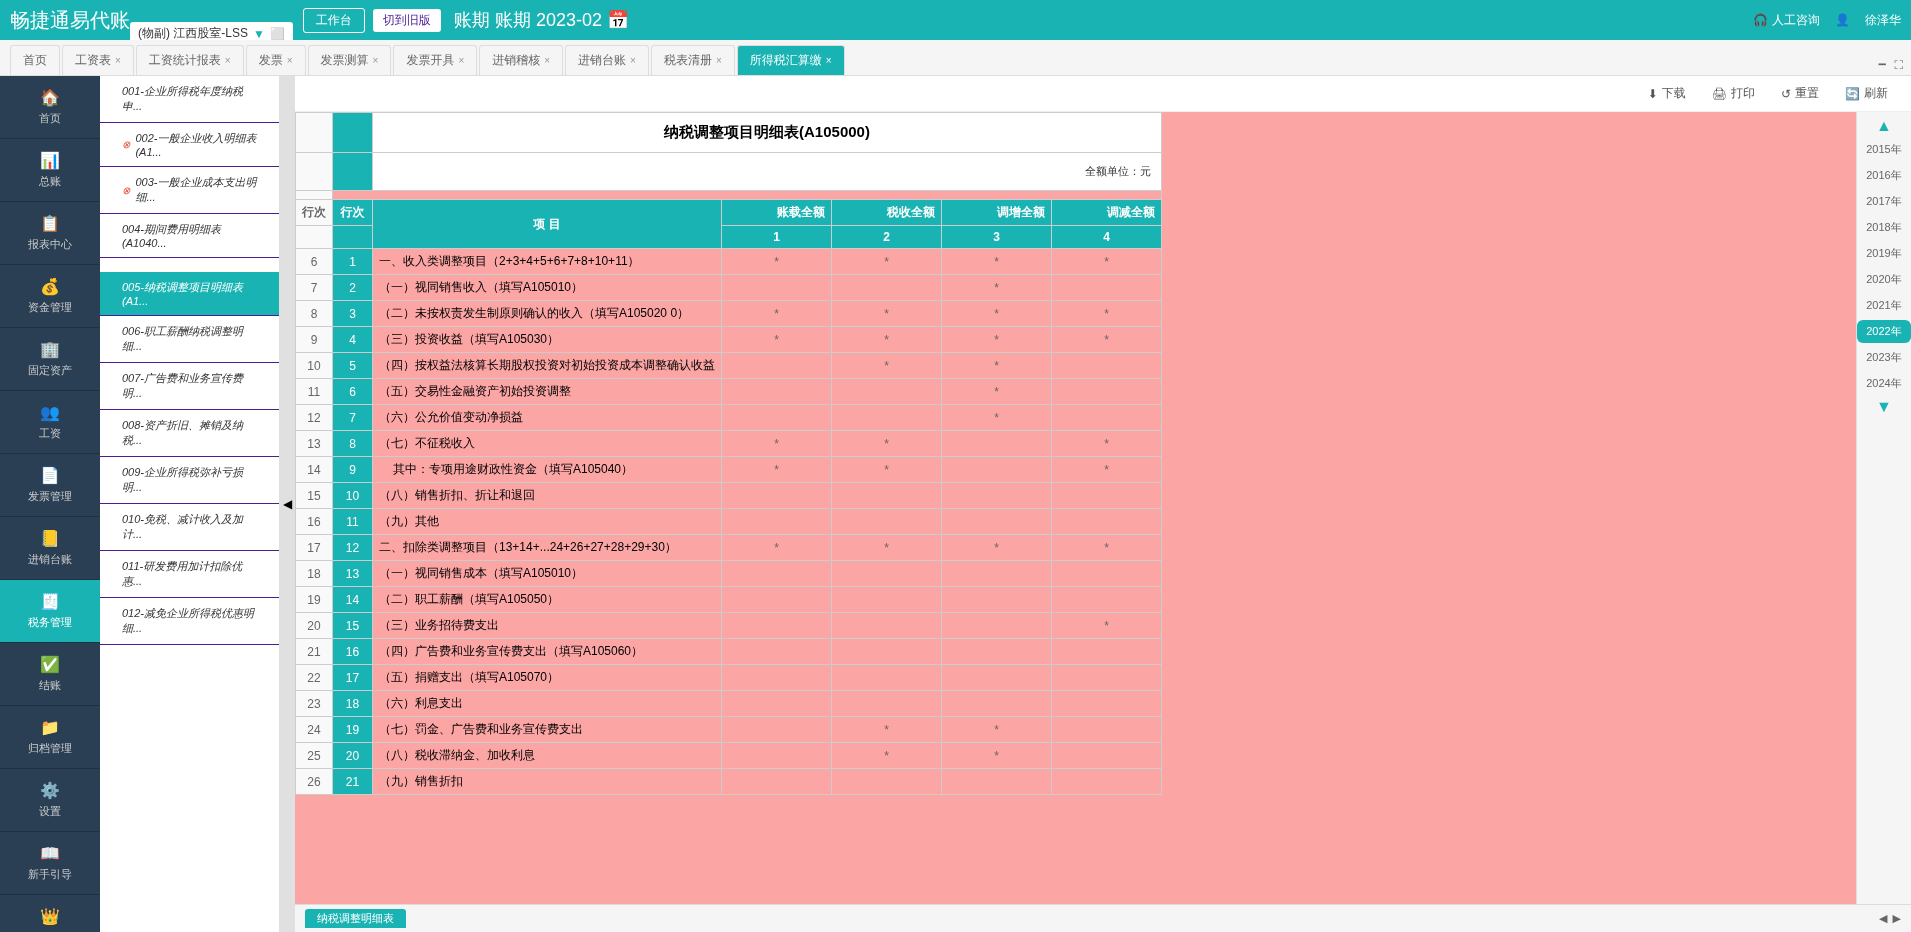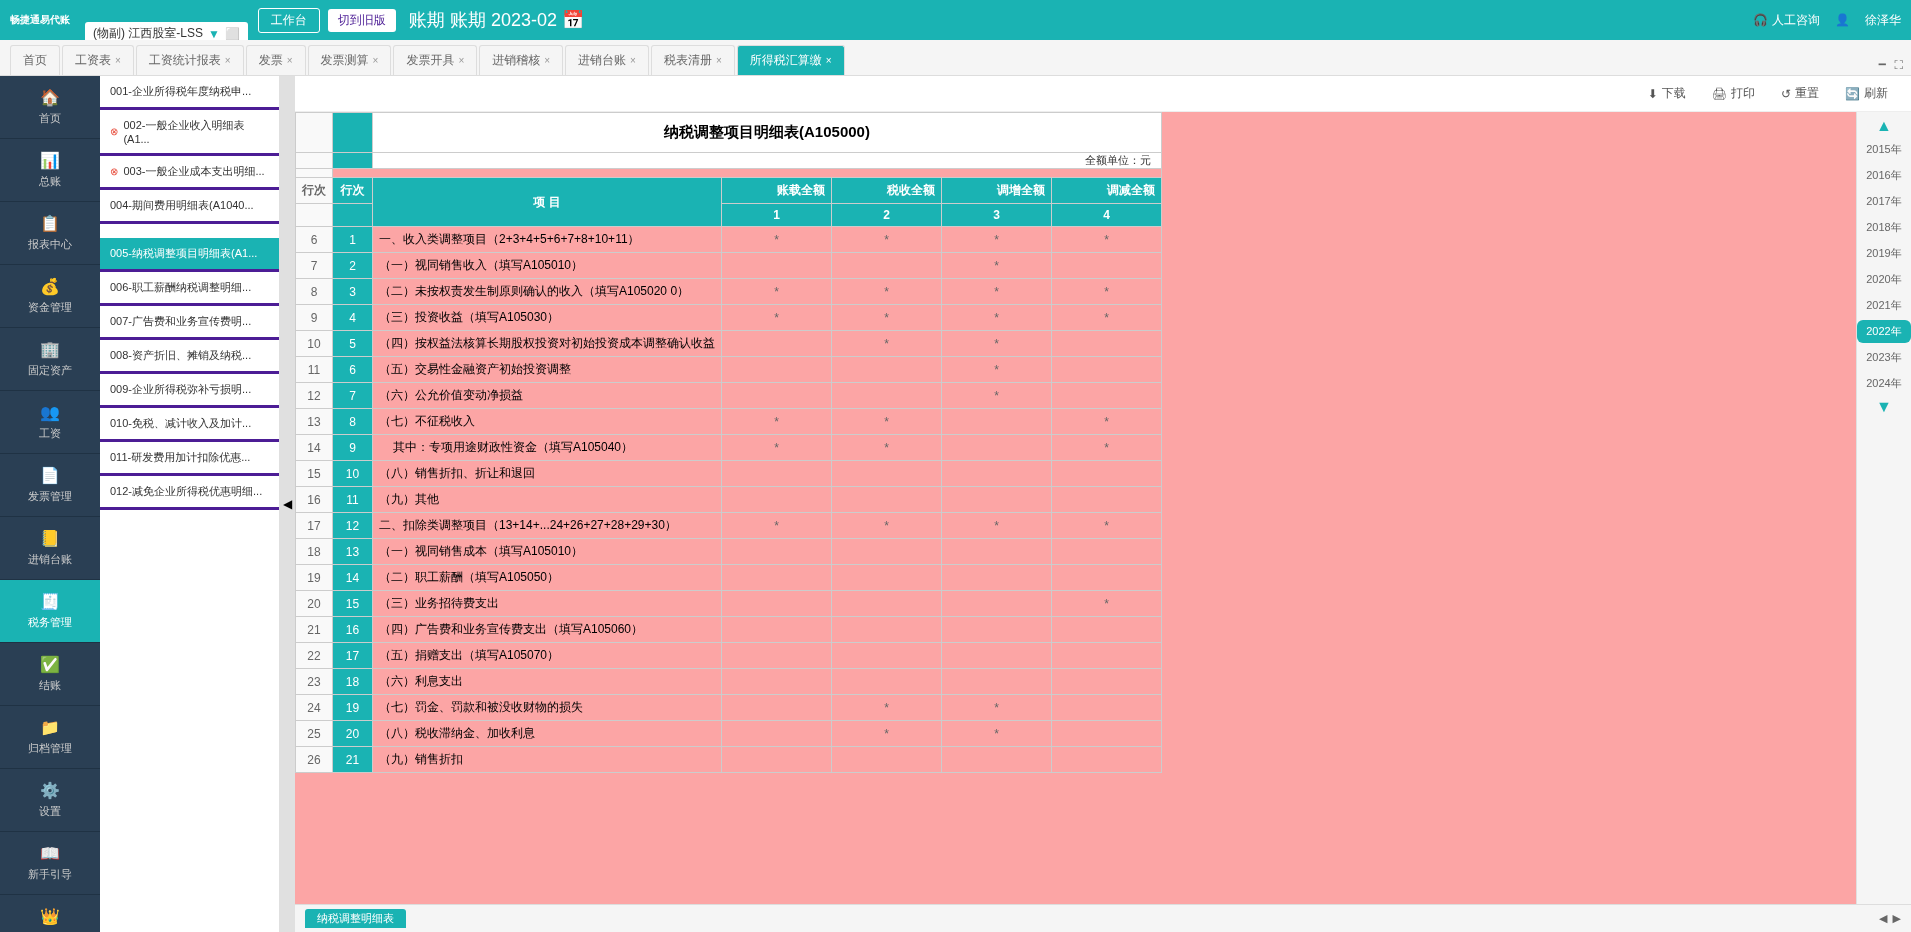--- a/index.html
+++ b/index.html
@@ -1,20 +1,20 @@
 <!DOCTYPE html>
 <html><head>
   <meta charset="utf-8">
   <style>
     * { box-sizing: border-box; margin: 0; padding: 0; }
     body { font-family: 'Microsoft YaHei', Arial, sans-serif; font-size: 12px; background: #f0f2f5; display: flex; flex-direction: column; height: 932px; overflow: hidden; }
 
     
     .top-bar { height: 40px; background: #1ab3b3; display: flex; align-items: center; padding: 0 10px; color: white; flex-shrink: 0; }
-    .top-bar-logo { font-size: 10px; font-weight: bold; margin-right: 15px; white-space: nowrap; }
+    .top-bar-logo { font-size: 20px; font-weight: normal; white-space: nowrap; }
     .top-bar-company { background: white; color: #333; border-radius: 3px; padding: 3px 8px; font-size: 12px; display: flex; align-items: center; gap: 5px; cursor: pointer; margin-top: 27px; }
     .top-bar-company .arrow { color: #1ab3b3; }
     .top-bar-actions { display: flex; align-items: center; gap: 8px; margin-left: 10px; }
     .btn-workbench { background: #1ab3b3; border: 1px solid white; color: white; padding: 3px 12px; border-radius: 3px; cursor: pointer; font-size: 12px; }
     .btn-switch { background: white; color: #4c1d95; border: none; padding: 3px 10px; border-radius: 3px; cursor: pointer; font-size: 12px; }
     .top-bar-period { color: white; font-size: 18px; margin-left: 5px; }
     .top-bar-right { margin-left: auto; display: flex; align-items: center; gap: 15px; color: white; font-size: 12px; }
     .top-bar-right span { cursor: pointer; }
 
     
@@ -36,21 +36,21 @@
     .content-area { flex: 1; display: flex; flex-direction: column; overflow: hidden; }
 
     
     .notice-bar { background: #fff; border-bottom: 1px solid #eee; padding: 8px 15px; font-size: 11px; color: #c0392b; line-height: 1.6; flex-shrink: 0; }
 
     
     .sub-layout { display: flex; flex: 1; overflow: hidden; }
 
     
     .left-panel { width: 180px; background: white; border-right: 1px solid #e0e0e0; overflow-y: auto; flex-shrink: 0; }
-    .left-panel-item { padding: 8px 10px; font-size: 11px; color: #333; cursor: pointer; border-bottom: 3px solid #4c1d95; display: flex; align-items: center; gap: 5px; }
+    .left-panel-item { padding: 8px 22px; font-size: 11px; color: #333; cursor: pointer; border-bottom: 1px solid #4c1d95; display: flex; align-items: center; gap: 5px; font-style: italic; }
     .left-panel-item.active { background: #1ab3b3; color: white; margin-top: 14px; }
     .left-panel-item .err-icon { color: #e74c3c; font-size: 10px; }
 
     
     .right-section { flex: 1; display: flex; flex-direction: column; overflow: hidden; }
 
     
     .toolbar { display: flex; align-items: center; justify-content: flex-end; padding: 6px 15px; background: white; border-bottom: 1px solid #eee; gap: 10px; flex-shrink: 0; }
     .toolbar-btn { display: flex; align-items: center; gap: 4px; color: #555; cursor: pointer; font-size: 12px; padding: 3px 8px; }
 
@@ -293,21 +293,21 @@
               <tbody>
                   <tr>
                 <td class="row-num"></td>
                 <td class="hang-col"></td>
                 <td colspan="5" class="title-row" style="font-size:15px; font-weight:bold; padding:10px;">纳税调整项目明细表(A105000)</td>
               </tr>
 
               <tr>
                 <td class="row-num"></td>
                 <td class="hang-col"></td>
-                <td colspan="5" class="subtitle-row" style="padding:0 10px; text-align:right;">全额单位：元</td>
+                <td colspan="5" class="subtitle-row" style="padding:11px 10px; text-align:right;">全额单位：元</td>
               </tr>
 
               <tr>
                 <td class="row-num"></td>
                 <td colspan="6" style="padding:4px;"></td>
               </tr>
 
               <tr>
                 <td class="row-num col-header">行次</td>
                 <td class="hang-col col-header">行次</td>
@@ -485,21 +485,21 @@
                 <td class="hang-col" style="background:#1ab3b3;color:white;text-align:center;">18</td>
                 <td class="item-col">（六）利息支出</td>
                 <td class="num-col"></td>
                 <td class="num-col"></td>
                 <td class="num-col"></td>
                 <td class="num-col"></td>
               </tr>
               <tr>
                 <td class="row-num">24</td>
                 <td class="hang-col" style="background:#1ab3b3;color:white;text-align:center;">19</td>
-                <td class="item-col">（七）罚金、罚款和被没收财物的损失</td>
+                <td class="item-col">（七）罚金、广告费和业务宣传费支出</td>
                 <td class="num-col"></td>
                 <td class="num-col asterisk">*</td>
                 <td class="num-col asterisk">*</td>
                 <td class="num-col"></td>
               </tr>
               <tr>
                 <td class="row-num">25</td>
                 <td class="hang-col" style="background:#1ab3b3;color:white;text-align:center;">20</td>
                 <td class="item-col">（八）税收滞纳金、加收利息</td>
                 <td class="num-col"></td>

